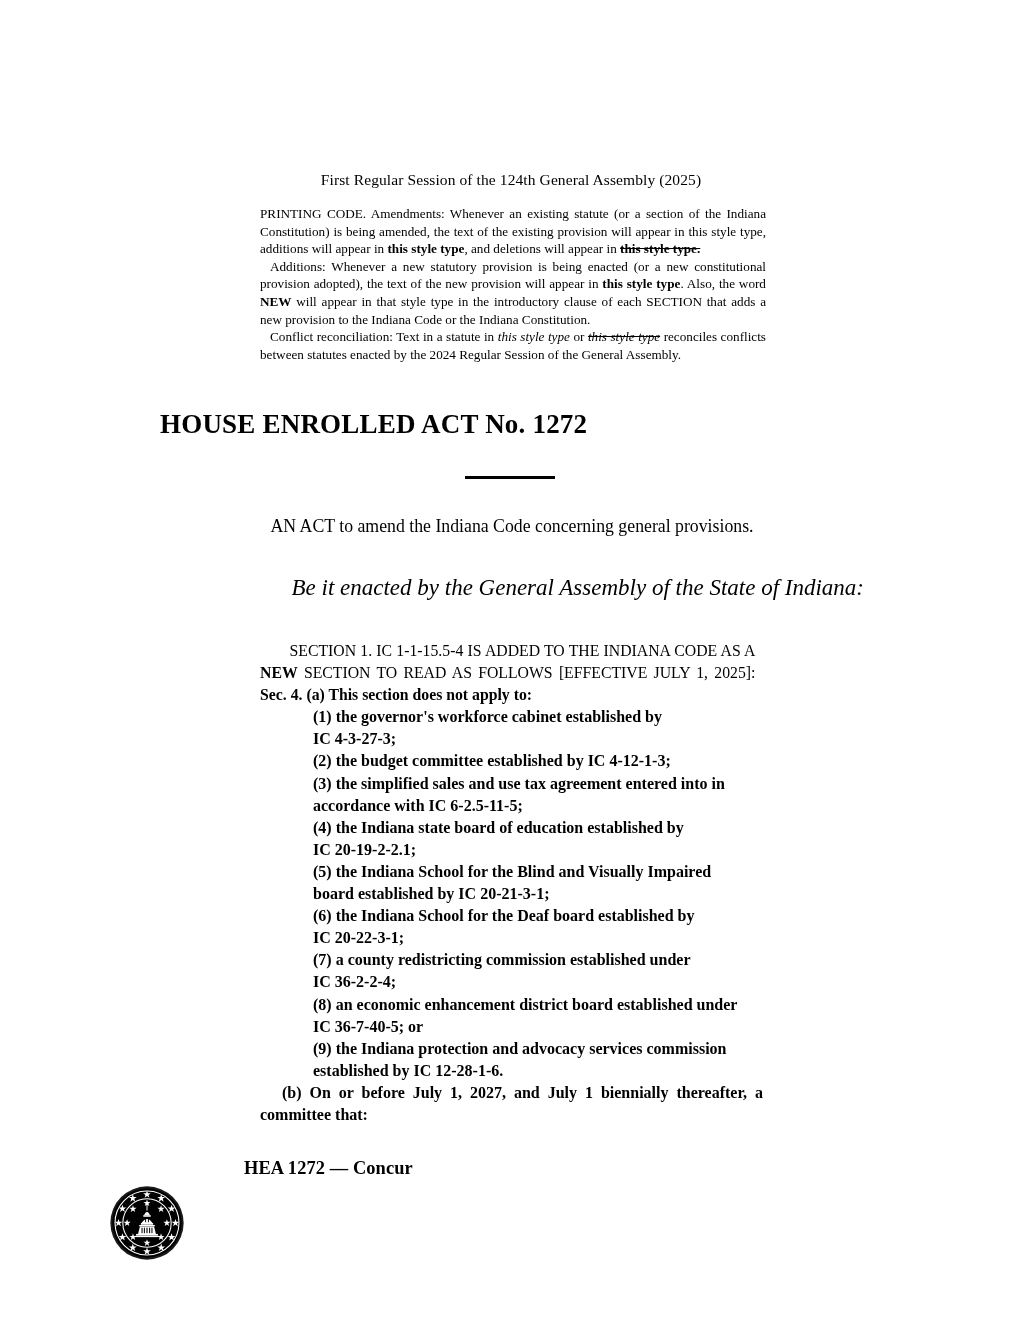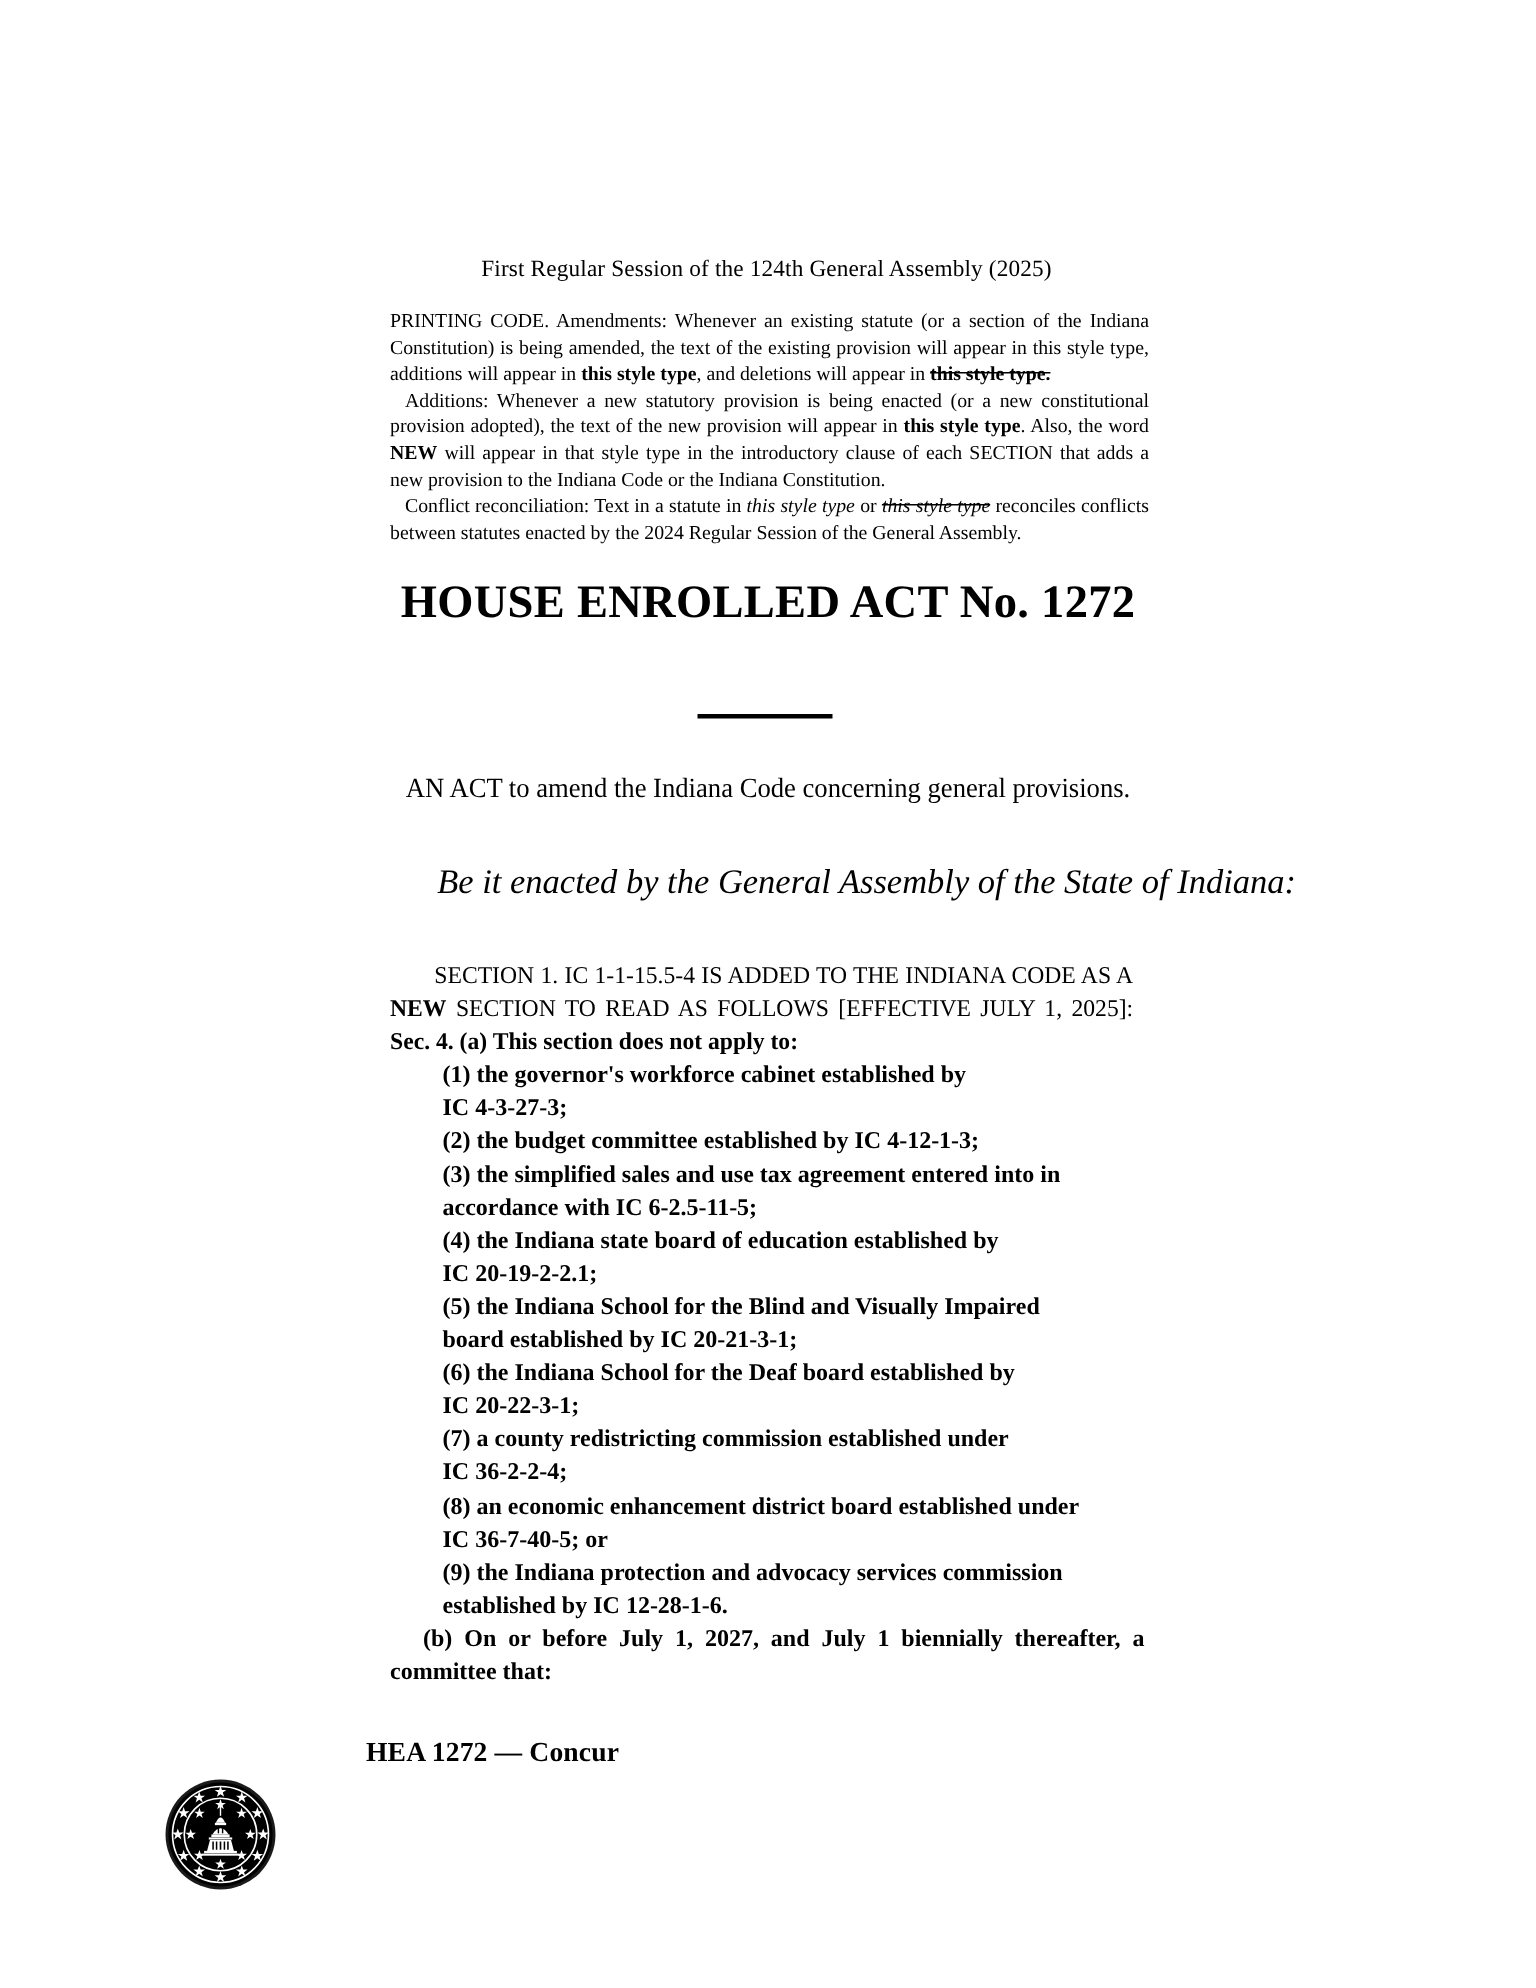--- a/index.html
+++ b/index.html
@@ -55,24 +55,24 @@
   }
   .bold-style { font-weight: bold; }
   .bold-struck { font-weight: bold; text-decoration: line-through; }
   .ital { font-style: italic; }
   .ital-struck { font-style: italic; text-decoration: line-through; }
 
   
   .act-title {
     position: absolute;
     left: 160px;
-    top: 382px;
+    top: 405px;
     width: 704px;
-    text-align: center;
-    font-size: 31px;
+    text-align: left;
+    font-size: 27px;
     font-weight: bold;
     letter-spacing: 0.2px;
     line-height: 38px;
   }
 
   .title-rule {
     position: absolute;
     left: 465px;
     top: 476px;
     width: 90px;
@@ -136,20 +136,21 @@
   }
   .list li {
     margin: 0;
     padding: 0 0 0 35px;
     font-weight: bold;
     text-align: justify;
     text-justify: inter-word;
   }
   .list li > span {
     display: block;
+    margin-left: 18px;
   }
 
   
   .footer-note {
     position: absolute;
     left: 244px;
     top: 1158px;
     font-size: 18.4px;
     font-weight: bold;
     letter-spacing: 0.1px;

